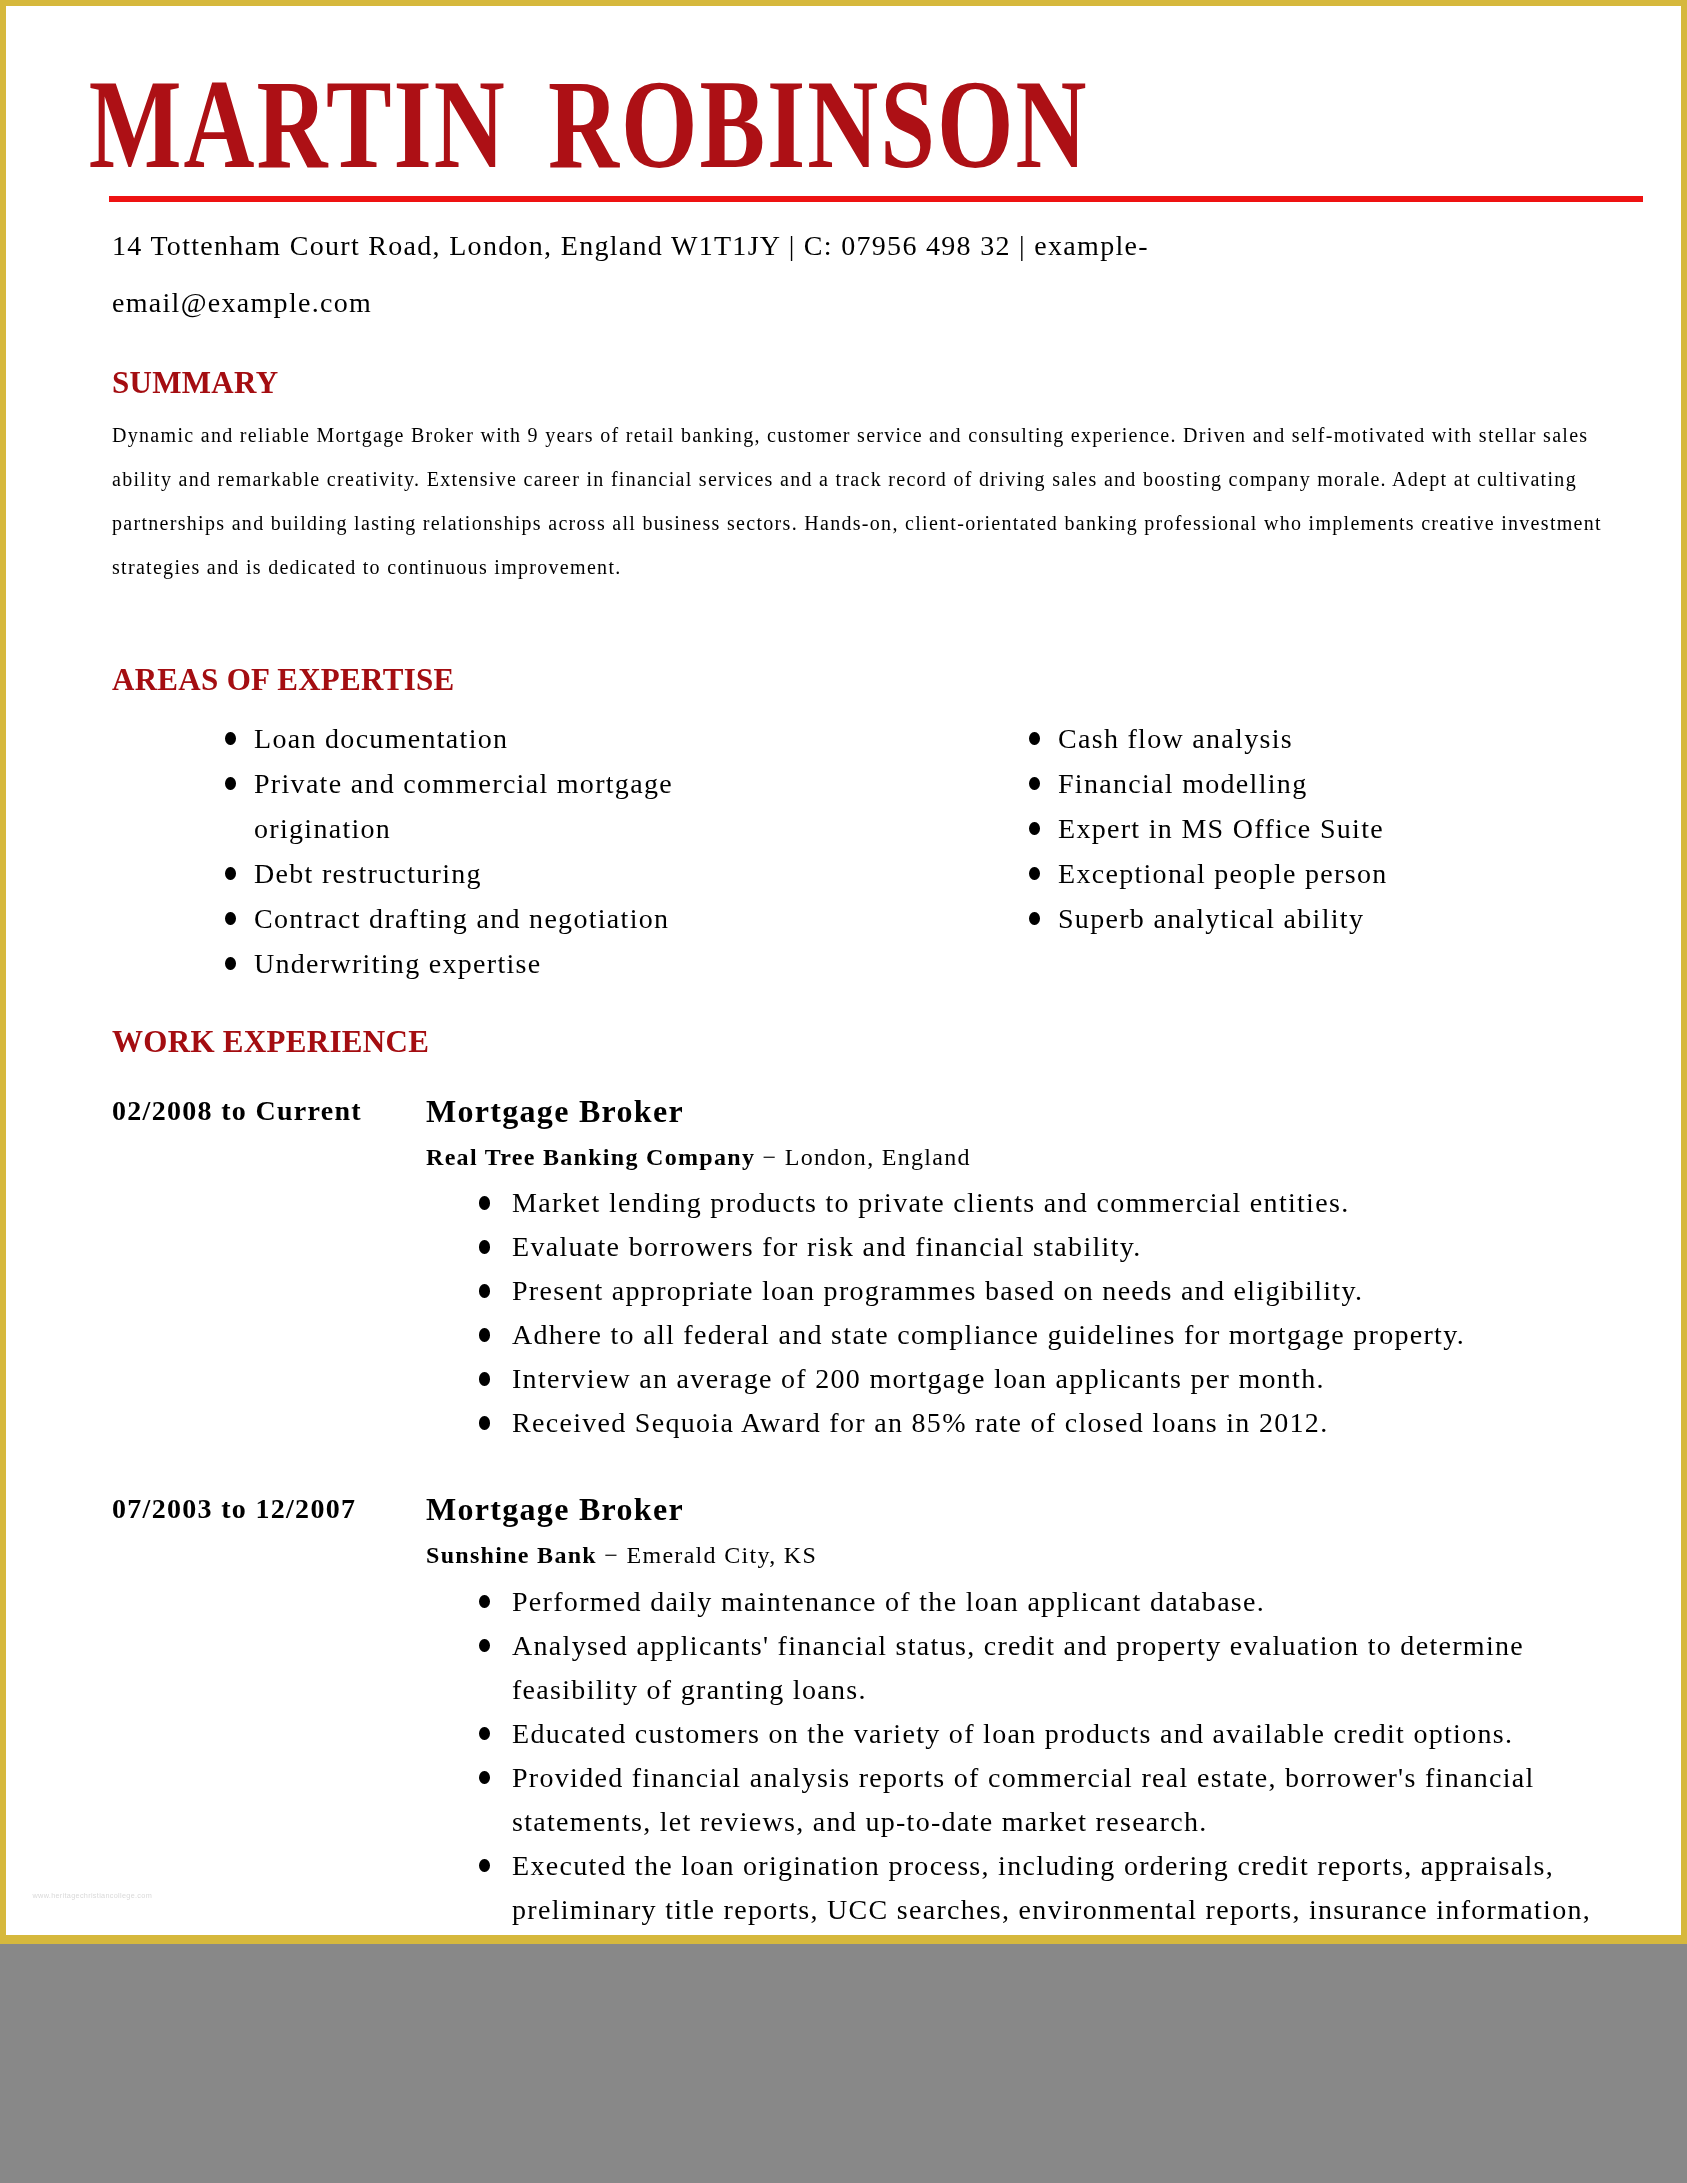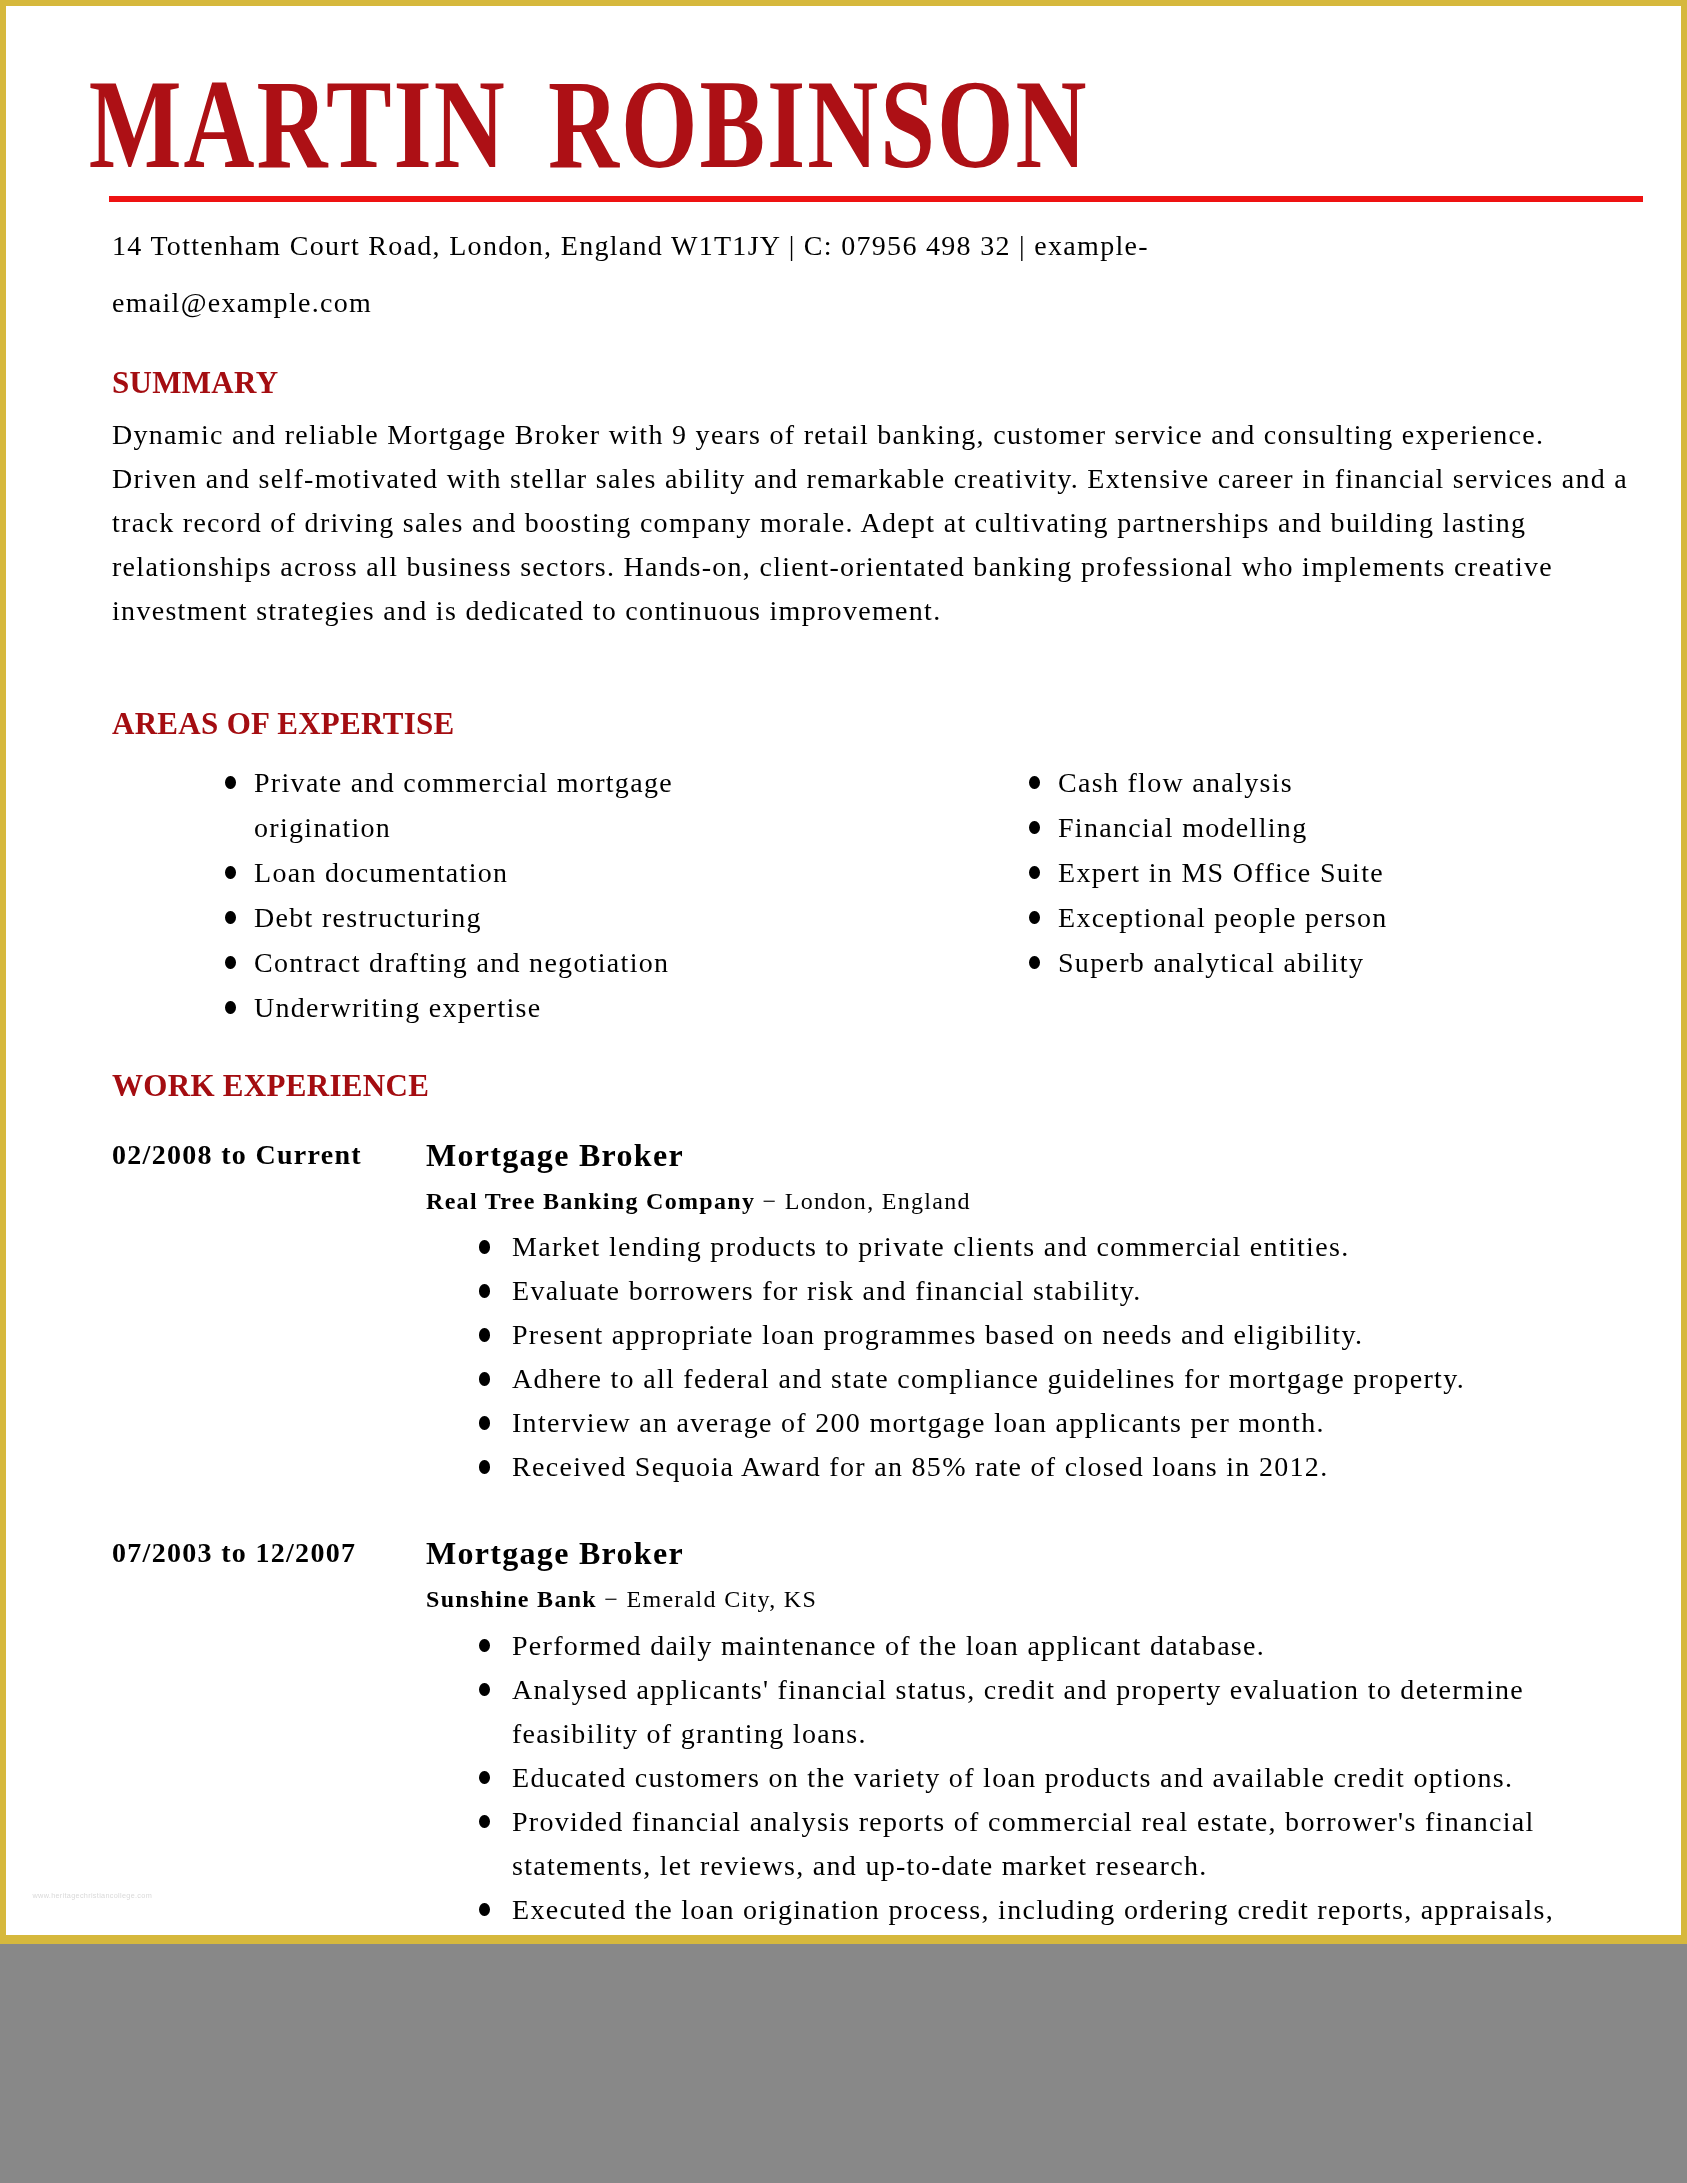--- a/index.html
+++ b/index.html
@@ -48,21 +48,21 @@
     color:var(--heading-red,#a40d11);
     letter-spacing:0.3px;
   }
   .sum-h{margin-top:33px;}
   .exp-h{margin-top:72px;}
   .work-h{margin-top:37px;}
   
   .summary-text{
     margin:12px 46px 0 106px;
     max-width:1528px;
-    font-size:28px;
+    font-size:20px;
     line-height:44px;
     letter-spacing:1.3px;
   }
   
   .exp-cols{
     display:flex;
     margin:18.5px 0 0 218px;
   }
   ul.blist{
     list-style:none;
@@ -152,22 +152,22 @@
 
   <section>
     <h2 class="sec-h sum-h">SUMMARY</h2>
     <p class="summary-text">Dynamic and reliable Mortgage Broker with 9 years of retail banking, customer service and consulting experience. Driven and self-motivated with stellar sales ability and remarkable creativity. Extensive career in financial services and a track record of driving sales and boosting company morale. Adept at cultivating partnerships and building lasting relationships across all business sectors. Hands-on, client-orientated banking professional who implements creative investment strategies and is dedicated to continuous improvement.</p>
   </section>
 
   <section>
     <h2 class="sec-h exp-h">AREAS OF EXPERTISE</h2>
     <div class="exp-cols">
       <ul class="blist exp-col1">
+        <li>Loan documentation</li>
         <li>Private and commercial mortgage origination</li>
-        <li>Loan documentation</li>
         <li>Debt restructuring</li>
         <li>Contract drafting and negotiation</li>
         <li>Underwriting expertise</li>
       </ul>
       <ul class="blist exp-col2">
         <li>Cash flow analysis</li>
         <li>Financial modelling</li>
         <li>Expert in MS Office Suite</li>
         <li>Exceptional people person</li>
         <li>Superb analytical ability</li>

